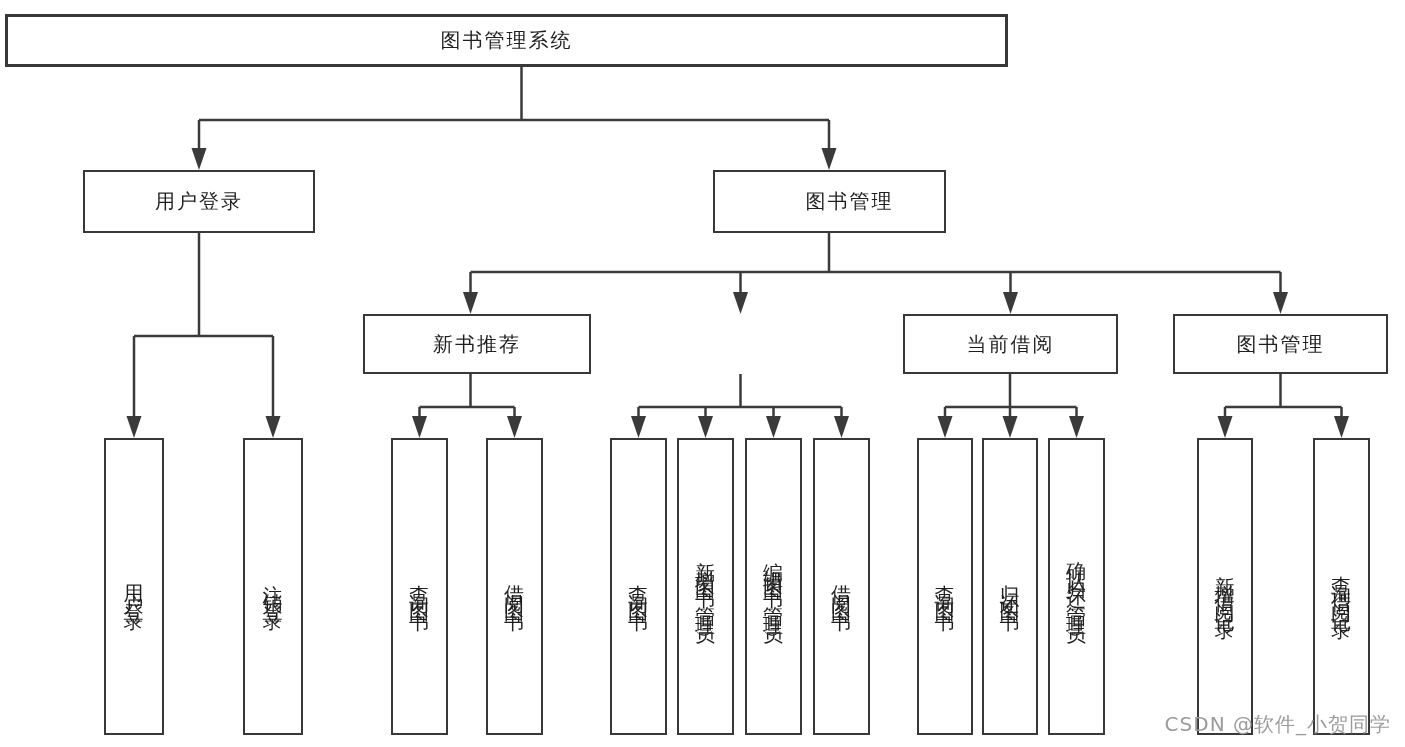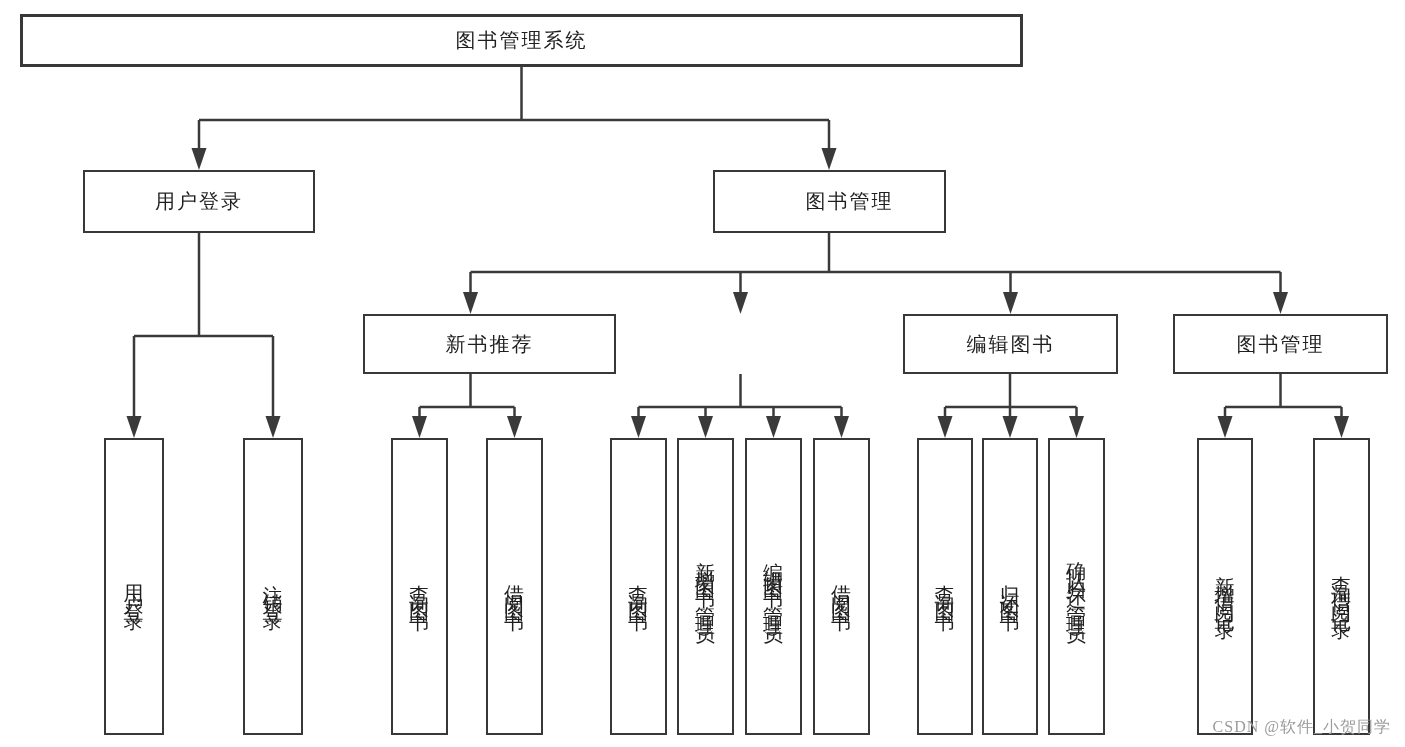--- a/index.html
+++ b/index.html
@@ -17,23 +17,22 @@
     font-size:20px;color:#1f1f1f;text-align:center;
     letter-spacing:2px;
   }
   .root-box{border-width:3px;}
   .vbox{
     writing-mode:vertical-rl;text-orientation:mixed;
     letter-spacing:9px;line-height:1;font-size:20px;
   }
   .watermark{
     position:absolute;right:14px;bottom:9px;
-    font-size:16px;color:#9b9b9b;letter-spacing:1px;
+    font-size:20px;color:#9b9b9b;letter-spacing:1px;
     white-space:nowrap;
-    font-family:Liberation Serif, serif;
   }
 </style>
 </head>
 <body>
 
 <div id="canvas">
 
   <svg class="connectors" width="1405" height="747" viewBox="0 0 1405 747">
       <path d="M521.5 67 V120" stroke="#3a3a3a" stroke-width="2.5" fill="none"></path>
       <path d="M199 120 H829" stroke="#3a3a3a" stroke-width="2.5" fill="none"></path>
@@ -81,27 +80,27 @@
       <polygon points="698,416 713,416 705.5,438" fill="#3a3a3a"></polygon>
       <polygon points="766,416 781,416 773.5,438" fill="#3a3a3a"></polygon>
       <polygon points="834,416 849,416 841.5,438" fill="#3a3a3a"></polygon>
       <polygon points="937.5,416 952.5,416 945,438" fill="#3a3a3a"></polygon>
       <polygon points="1002.5,416 1017.5,416 1010,438" fill="#3a3a3a"></polygon>
       <polygon points="1069,416 1084,416 1076.5,438" fill="#3a3a3a"></polygon>
       <polygon points="1217.5,416 1232.5,416 1225,438" fill="#3a3a3a"></polygon>
       <polygon points="1334,416 1349,416 1341.5,438" fill="#3a3a3a"></polygon>
     </svg>
 
-  <div class="box root-box" style="left:20px;top:14px;width:1003px;height:53px;text-align:center;">图书管理系统</div>
+  <div class="box root-box" style="left:5px;top:14px;width:1003px;height:53px;text-align:center;">图书管理系统</div>
 
   <div class="box" style="left:83px;top:170px;width:232px;height:63px;">用户登录</div>
   <div class="box" style="left:713px;top:170px;width:233px;height:63px;padding-left:40px;">图书管理</div>
 
-  <div class="box" style="left:363px;top:314px;width:253px;height:60px;">新书推荐</div>
-  <div class="box" style="left:903px;top:314px;width:215px;height:60px;">编辑图书</div>
+  <div class="box" style="left:363px;top:314px;width:228px;height:60px;">新书推荐</div>
+  <div class="box" style="left:903px;top:314px;width:215px;height:60px;">当前借阅</div>
   <div class="box" style="left:1173px;top:314px;width:215px;height:60px;">图书管理</div>
 
   <div class="box vbox" style="left:104px;top:438px;width:60px;height:297px;">用户登录</div>
   <div class="box vbox" style="left:243px;top:438px;width:60px;height:297px;">注销登录</div>
 
   <div class="box vbox" style="left:391px;top:438px;width:57px;height:297px;">查询图书</div>
   <div class="box vbox" style="left:486px;top:438px;width:57px;height:297px;">借阅图书</div>
 
   <div class="box vbox" style="left:610px;top:438px;width:57px;height:297px;">查询图书</div>
   <div class="box vbox" style="left:677px;top:438px;width:57px;height:297px;">新增图书（管理员）</div>

